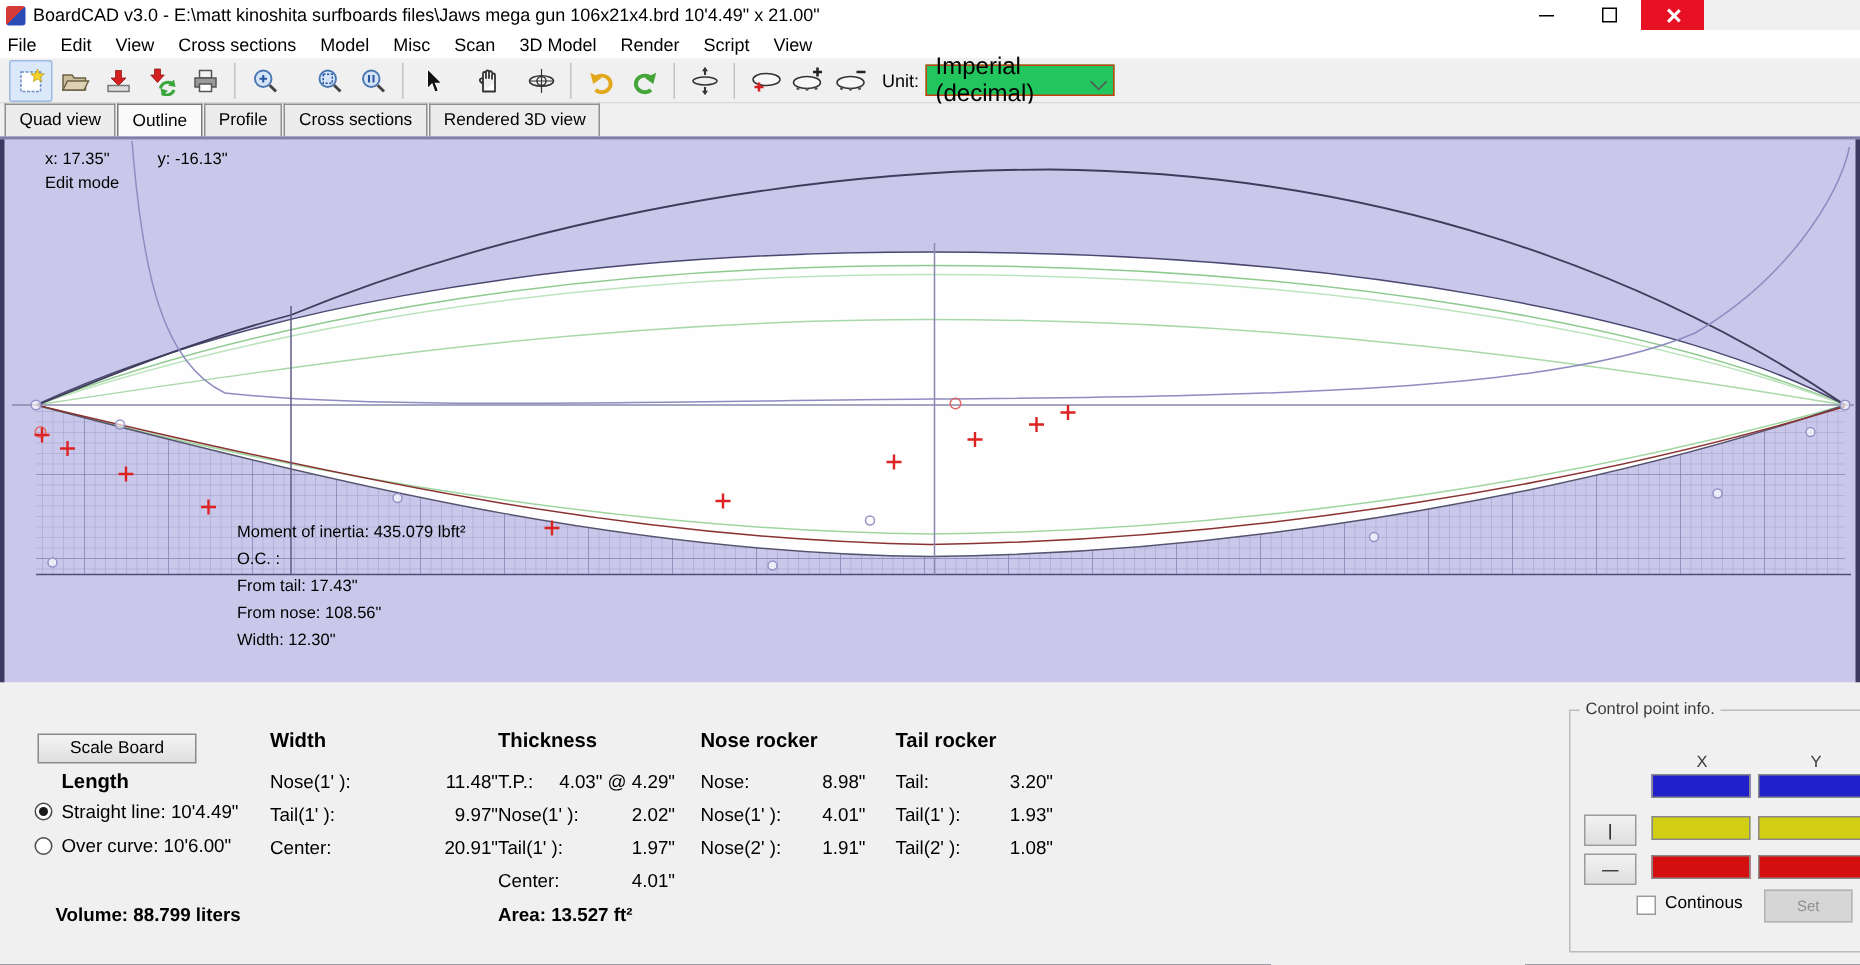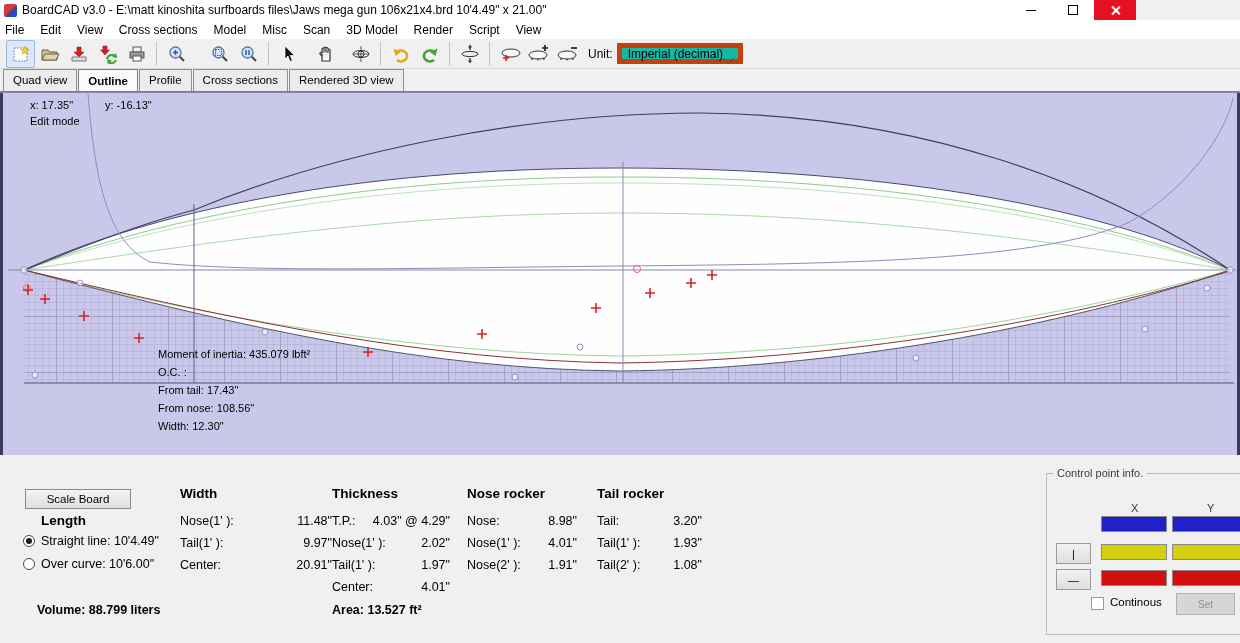--- a/index.html
+++ b/index.html
@@ -25,29 +25,29 @@
            display:flex;align-items:center;font-size:12px;}
   .menu-item{padding:0 8px;height:19px;display:flex;align-items:center;cursor:default;}
   .menu-item:first-child{padding-left:5px;}
   
   #toolbar{position:absolute;left:0;top:39px;width:1240px;height:30px;background:#f0f0f0;
            border-bottom:1px solid #d9d9d9;display:flex;align-items:center;padding-left:6px;box-sizing:border-box;}
   .tbtn{width:27px;height:26px;display:flex;align-items:center;justify-content:center;border:1px solid transparent;border-radius:2px;}
   .tbtn.active{background:#dbe8f9;border:1px solid #9ab8e0;}
   .tsep{width:1px;height:24px;background:#c3c3c3;margin:0 5px;}
   #unit-label{font-size:12px;margin:0 4px 0 6px;}
-  #unit-select{width:126px;height:21px;border:5px solid #c2410c;background:#14b8a6;font-size:12px;
+  #unit-select{width:126px;height:21px;border:1px solid #c2410c;background:#22c55e;font-size:16px;
                display:flex;align-items:center;padding-left:6px;box-sizing:border-box;position:relative;}
   #unit-select .chev{position:absolute;right:7px;top:8px;width:7px;height:7px;border-right:1.5px solid #555;
                      border-bottom:1.5px solid #555;transform:rotate(45deg) translateY(-2px);}
   
   #tabbar{position:absolute;left:0;top:69px;width:1240px;height:22px;background:#f0f0f0;display:flex;align-items:flex-end;padding-left:3px;box-sizing:border-box;}
   .tab{font-size:11.5px;padding:3px 9px 4px 9px;border:1px solid #8f8f8f;border-bottom:none;background:#ececec;
        margin-right:1px;height:14px;line-height:14px;text-align:center;}
-  .tab.active{background:#fafafa;padding-top:4px;position:relative;top:1px;border-color:#7a7a7a;font-weight:bold;}
+  .tab.active{background:#fafafa;padding-top:4px;position:relative;top:1px;border-color:#7a7a7a;}
   
   #canvas-wrap{position:absolute;left:0;top:91px;width:1240px;height:363px;background:#cac8ea;border-top:1px solid #7b79a4;box-sizing:border-box;}
   svg text{font-family:"Liberation Sans",sans-serif;font-size:11px;fill:#000;}
   
   #statusline{position:absolute;left:0;top:454px;width:1240px;height:16px;background:#f0f0f0;
               font-size:11px;display:flex;align-items:center;padding-left:4px;box-sizing:border-box;}
   
   #panel{position:absolute;left:0;top:470px;width:1240px;height:173px;background:#f0f0f0;font-size:12.5px;}
   .h{font-weight:bold;font-size:13.5px;}
   #scale-btn{position:absolute;left:25px;top:19px;width:104px;height:18px;background:linear-gradient(#f4f4f4,#dfdfdf);

